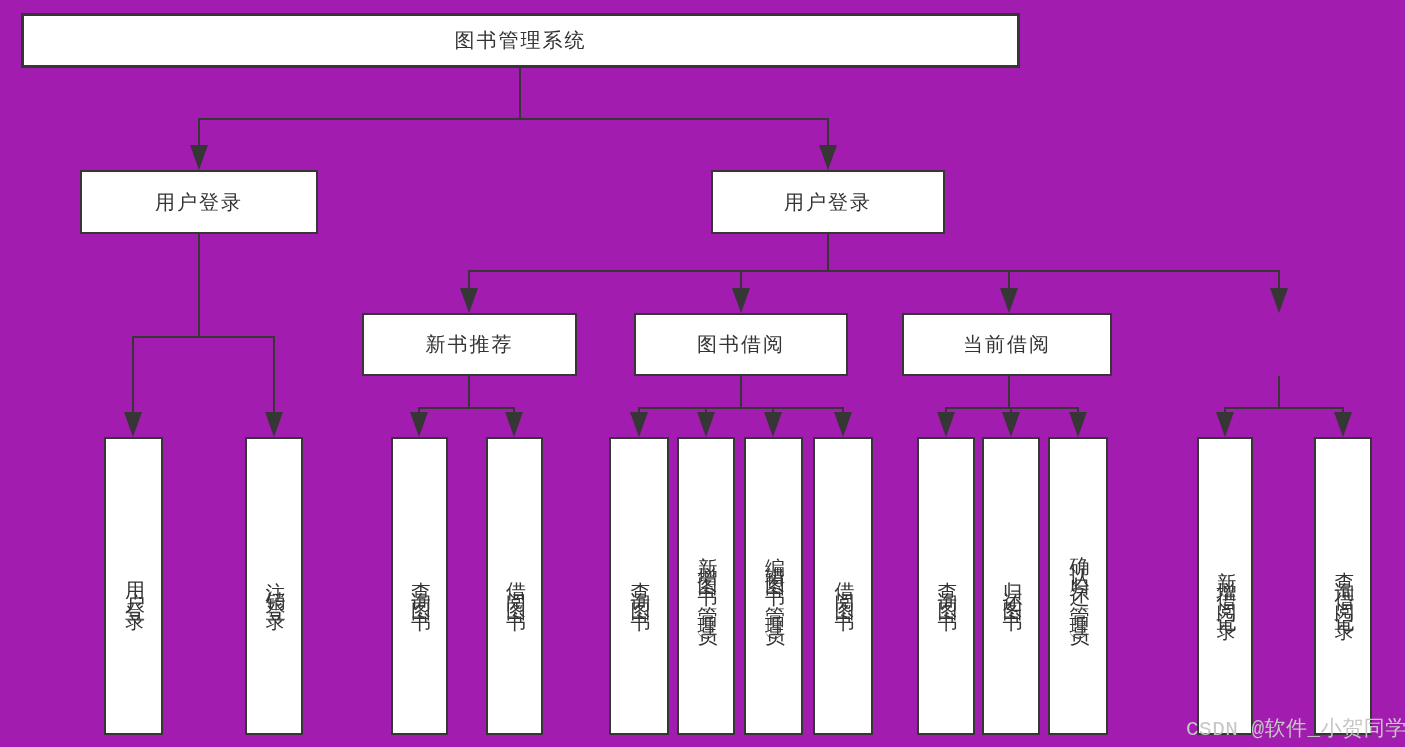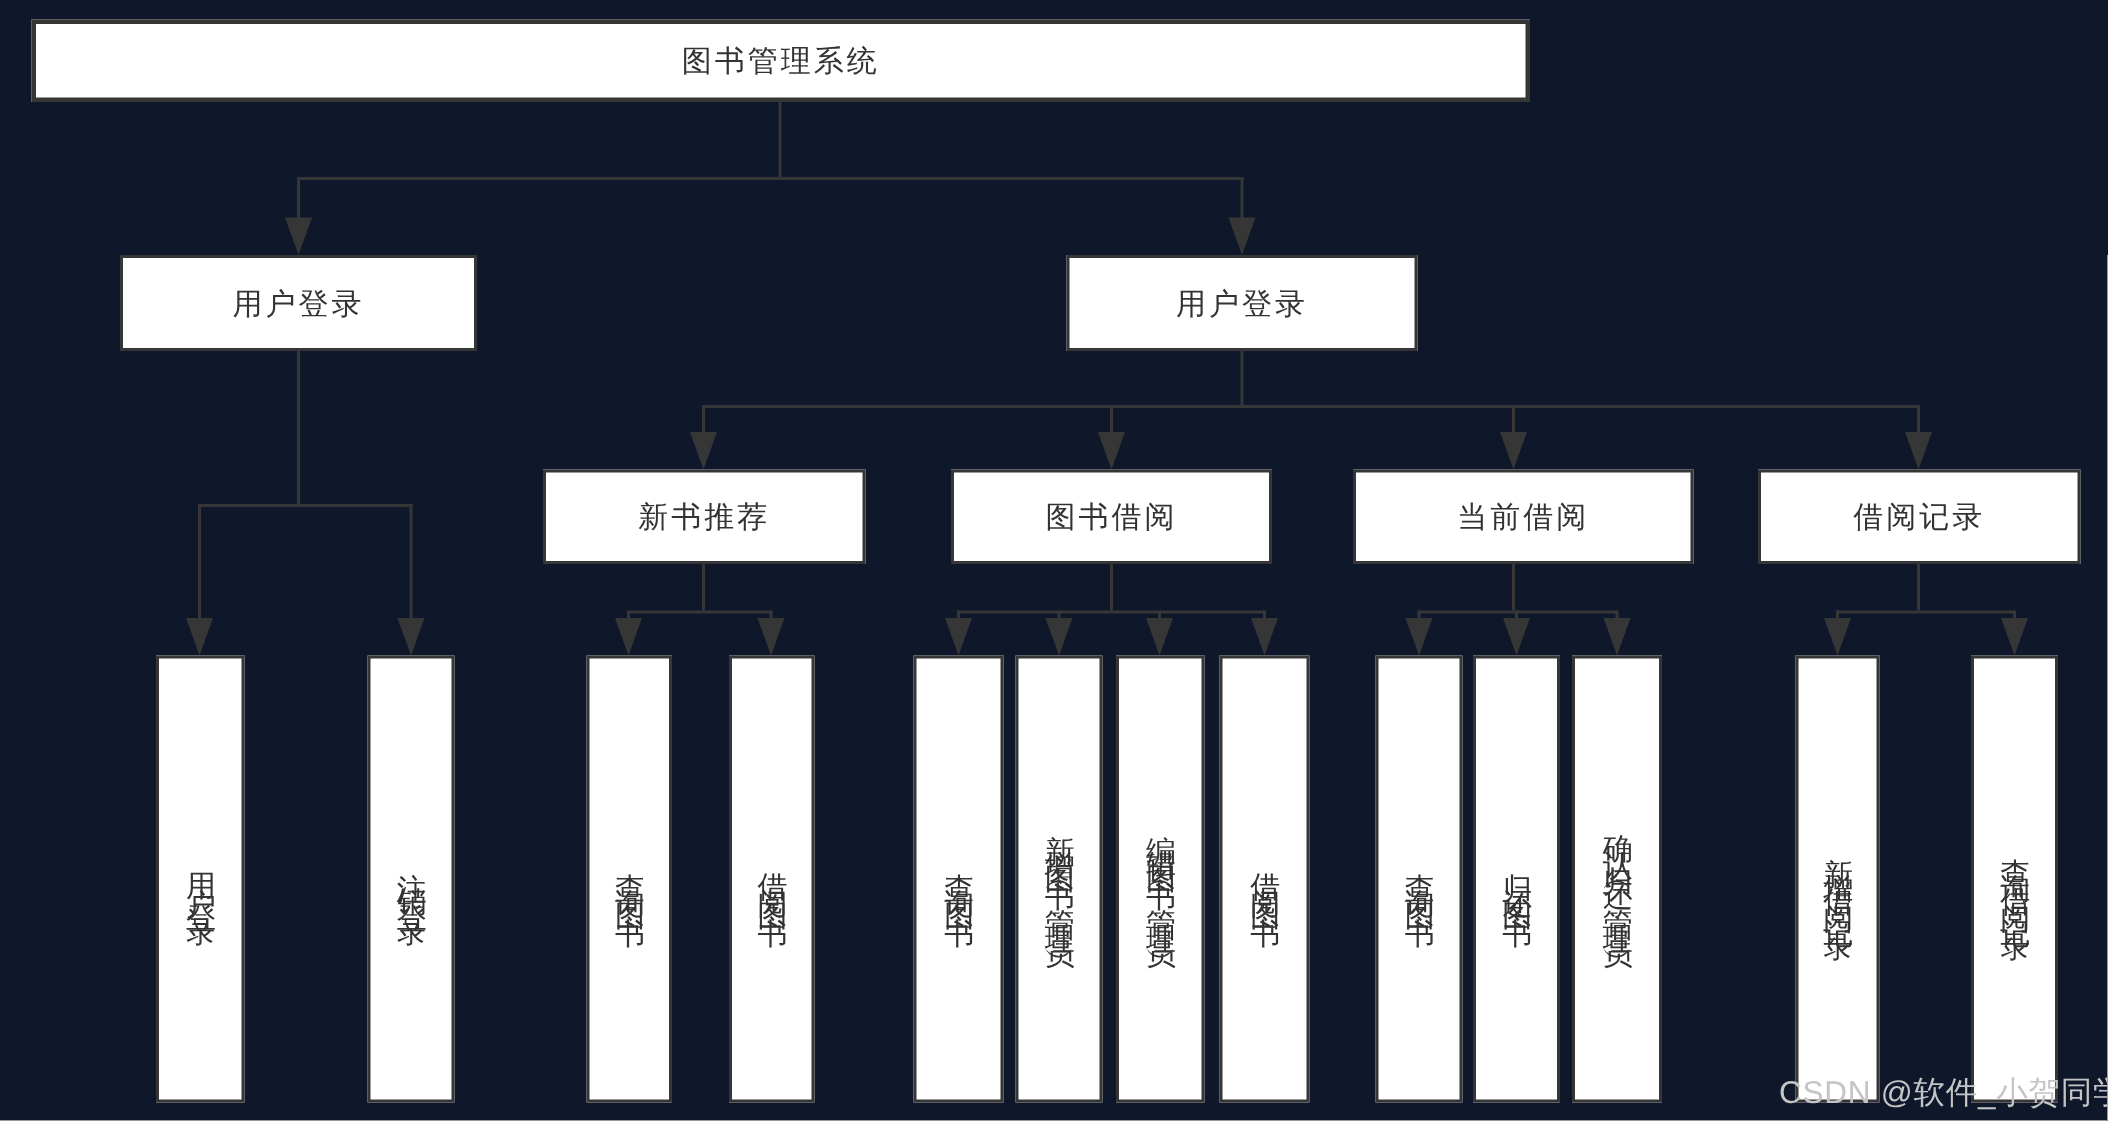--- a/index.html
+++ b/index.html
@@ -1,18 +1,18 @@
 <!DOCTYPE html>
 <html><head>
 <meta charset="utf-8">
 <style>
   html,body{margin:0;padding:0;background:#ffffff;}
   .canvas{
-    position:relative;width:1405px;height:747px;background:#0f172a;
-    font-family:Liberation Sans, sans-serif;color:#333333;
+    position:relative;width:1405px;height:747px;background:#a21caf;
+    font-family:Liberation Mono, monospace;color:#333333;
     overflow:hidden;
   }
   .box{
     position:absolute;background:#ffffff;border:2px solid #363636;
     box-sizing:border-box;display:flex;align-items:center;justify-content:center;
   }
   .box.hbox{font-size:20px;letter-spacing:2px;white-space:nowrap;}
   .box.root{border-width:3px;}
   .box.leaf span{
     writing-mode:vertical-rl;text-orientation:mixed;
@@ -70,25 +70,22 @@
   <div class="ah" style="left:732px;top:288px;"></div>
   <div class="ah" style="left:1000px;top:288px;"></div>
   <div class="ah" style="left:1270px;top:288px;"></div>
 
   <div class="box hbox" style="left:362px;top:313px;width:215px;height:63px;">
     <span>新书推荐</span>
   </div>
   <div class="box hbox" style="left:634px;top:313px;width:214px;height:63px;">
     <span>图书借阅</span>
   </div>
-  <div class="box hbox" style="left:902px;top:313px;width:227px;height:63px;">
+  <div class="box hbox" style="left:902px;top:313px;width:210px;height:63px;">
     <span>当前借阅</span>
-  </div>
-  <div class="box hbox" style="left:1172px;top:313px;width:215px;height:63px;">
-    <span>借阅记录</span>
   </div>
 
   <div class="vl" style="left:468px;top:376px;height:31px;"></div>
   <div class="vl" style="left:740px;top:376px;height:31px;"></div>
   <div class="vl" style="left:1008px;top:376px;height:31px;"></div>
   <div class="vl" style="left:1278px;top:376px;height:31px;"></div>
 
   <div class="hl" style="left:419px;top:407px;width:96px;"></div>
   <div class="hl" style="left:638px;top:407px;width:206px;"></div>
   <div class="hl" style="left:945px;top:407px;width:133px;"></div>

